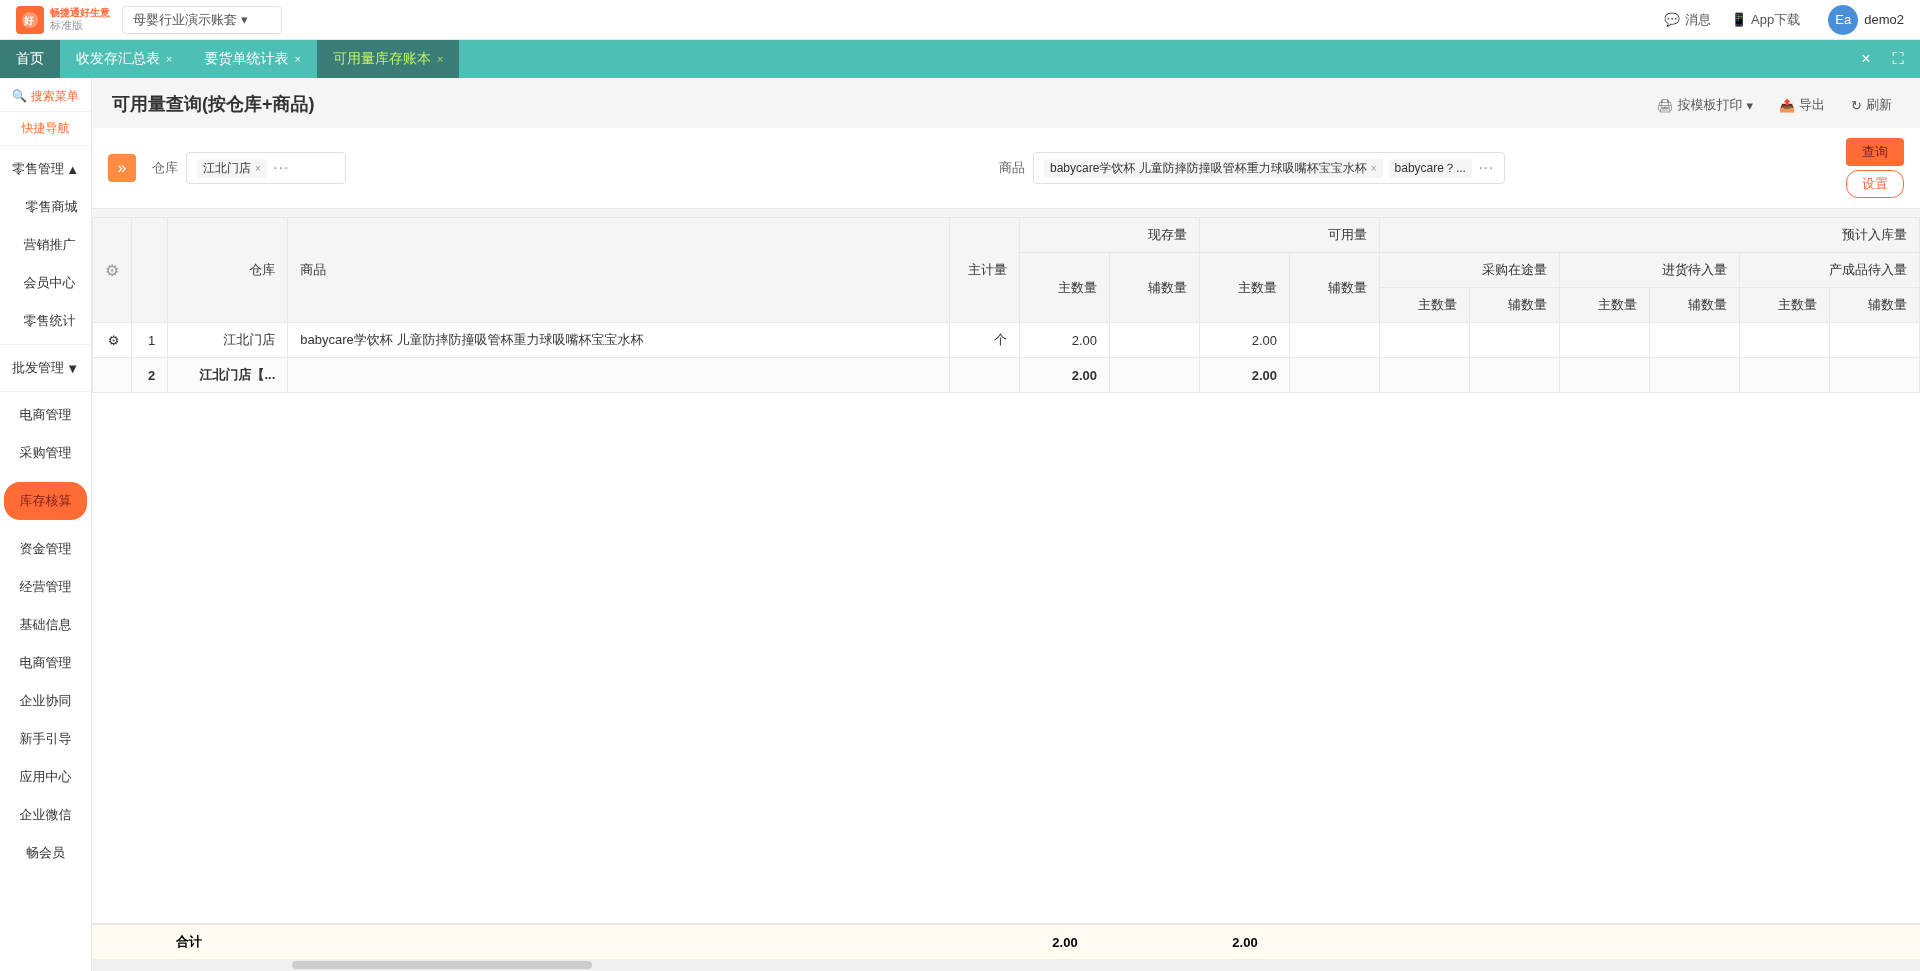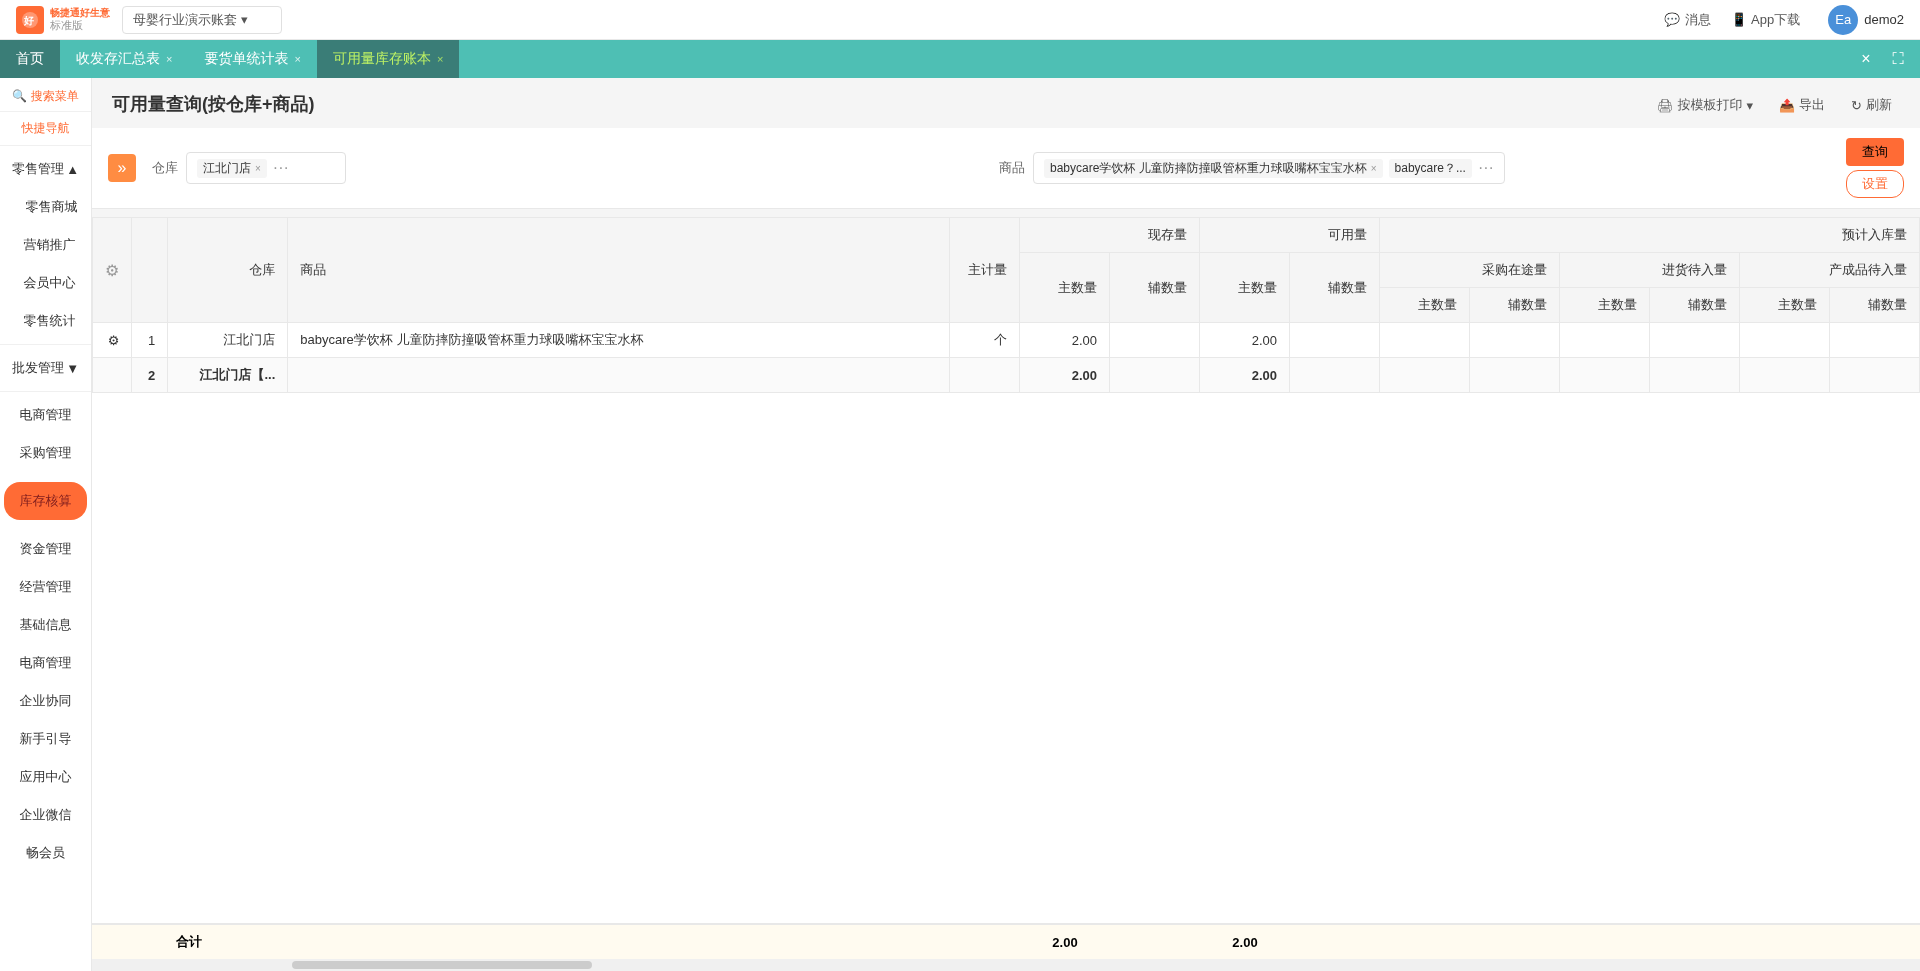--- a/index.html
+++ b/index.html
@@ -177,21 +177,21 @@
     }
     .filter-tag {
       display: flex; align-items: center; gap: 4px;
       background: #f5f5f5; border-radius: 3px;
       padding: 1px 6px; font-size: 12px; color: #333;
     }
     .filter-tag-close { color: #999; cursor: pointer; font-size: 10px; }
     .filter-more { font-size: 16px; color: #999; cursor: pointer; }
     .filter-actions { display: flex; flex-direction: column; gap: 4px; }
     .btn-query {
-      background: #ff6b35; color: #000000; border: none; border-radius: 4px;
+      background: #ff6b35; color: #7f1d1d; border: none; border-radius: 4px;
       padding: 3px 16px; font-size: 13px; cursor: pointer; height: 28px;
     }
     .btn-settings {
       background: #fff; color: #ff6b35; border: 1px solid #ff6b35; border-radius: 12px;
       padding: 4px 14px; font-size: 13px; cursor: pointer; height: 28px;
     }
 
     
     .table-container {
       flex: 1;

